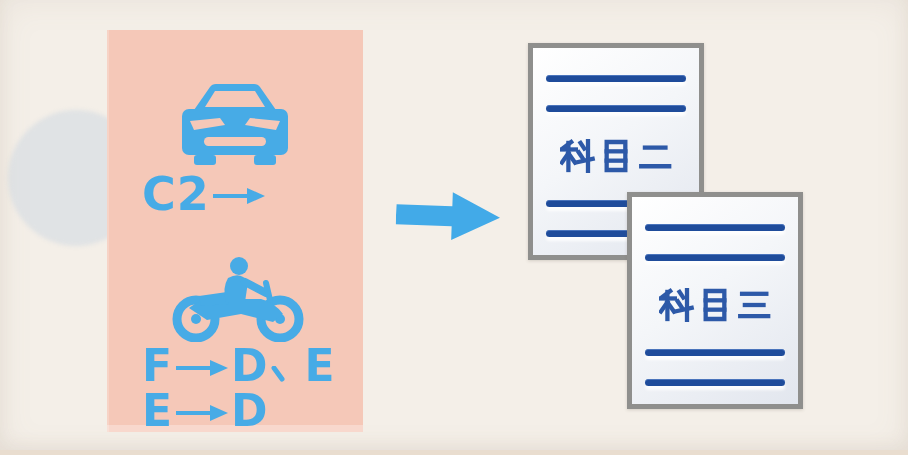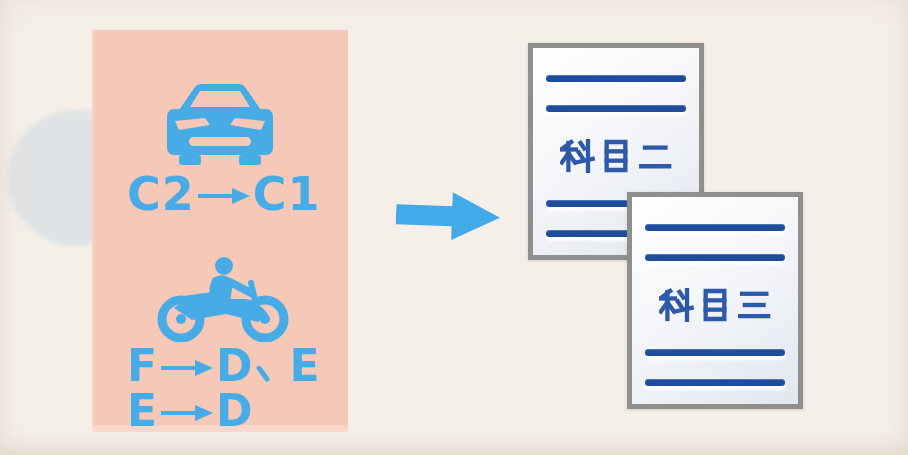--- a/index.html
+++ b/index.html
@@ -13,21 +13,21 @@
     background:var(--bg);
     font-family:"DejaVu Sans","Liberation Sans",sans-serif;
     box-shadow:inset 0 0 34px rgba(150,130,105,0.10), inset 0 -10px 16px rgba(140,115,90,0.08);
   }
   .scene::after{content:"";position:absolute;left:0;right:0;bottom:0;height:5px;background:#e9ddcf;}
   .bg-circle{
     position:absolute;left:8px;top:110px;width:136px;height:136px;border-radius:50%;
     background:rgba(207,216,225,0.55);filter:blur(2px);
   }
   .license-card{
-    position:absolute;left:92px;top:30px;width:256px;height:402px;
+    position:absolute;left:107px;top:30px;width:256px;height:402px;
     background:var(--card);
     box-shadow:inset 0 -7px 0 rgba(255,255,255,0.30), inset 2px 0 0 rgba(255,255,255,0.20);
   }
   .card-icon{position:absolute;display:block;}
   .car-icon{left:61px;top:50px;}
   .moto-icon{left:62px;top:226px;}
   .formula{
     position:absolute;left:35px;display:flex;align-items:center;
     color:var(--accent);font-weight:bold;letter-spacing:1px;white-space:nowrap;
   }
@@ -108,21 +108,20 @@
       <rect fill="#f5c8b8" x="36" y="57" width="62" height="9" rx="4.5"></rect>
       <rect fill="#47abe6" x="26" y="75" width="22" height="10" rx="3"></rect>
       <rect fill="#47abe6" x="86" y="75" width="22" height="10" rx="3"></rect>
     </svg>
 
     <div class="formula formula-1" aria-label="C2→C1">
       <span>C2</span>
       <svg class="small-arrow" width="52" height="22" viewBox="0 0 52 22">
           <use href="#small-arrow-shape"></use>
         </svg>
-      <span>C1</span>
     </div>
 
     <svg class="card-icon moto-icon" width="140" height="86" viewBox="0 0 140 86">
       <g fill="none" stroke="#47abe6" stroke-width="9">
         <circle cx="27" cy="63" r="19"></circle>
         <circle cx="111" cy="63" r="19"></circle>
       </g>
       <circle cx="27" cy="63" r="5" fill="#47abe6"></circle>
       <circle cx="111" cy="63" r="5" fill="#47abe6"></circle>
       <path fill="#47abe6" d="M20 52 Q38 38 58 43 L92 43 Q105 46 114 58 L104 66 L72 58 L38 64 Z"></path>

